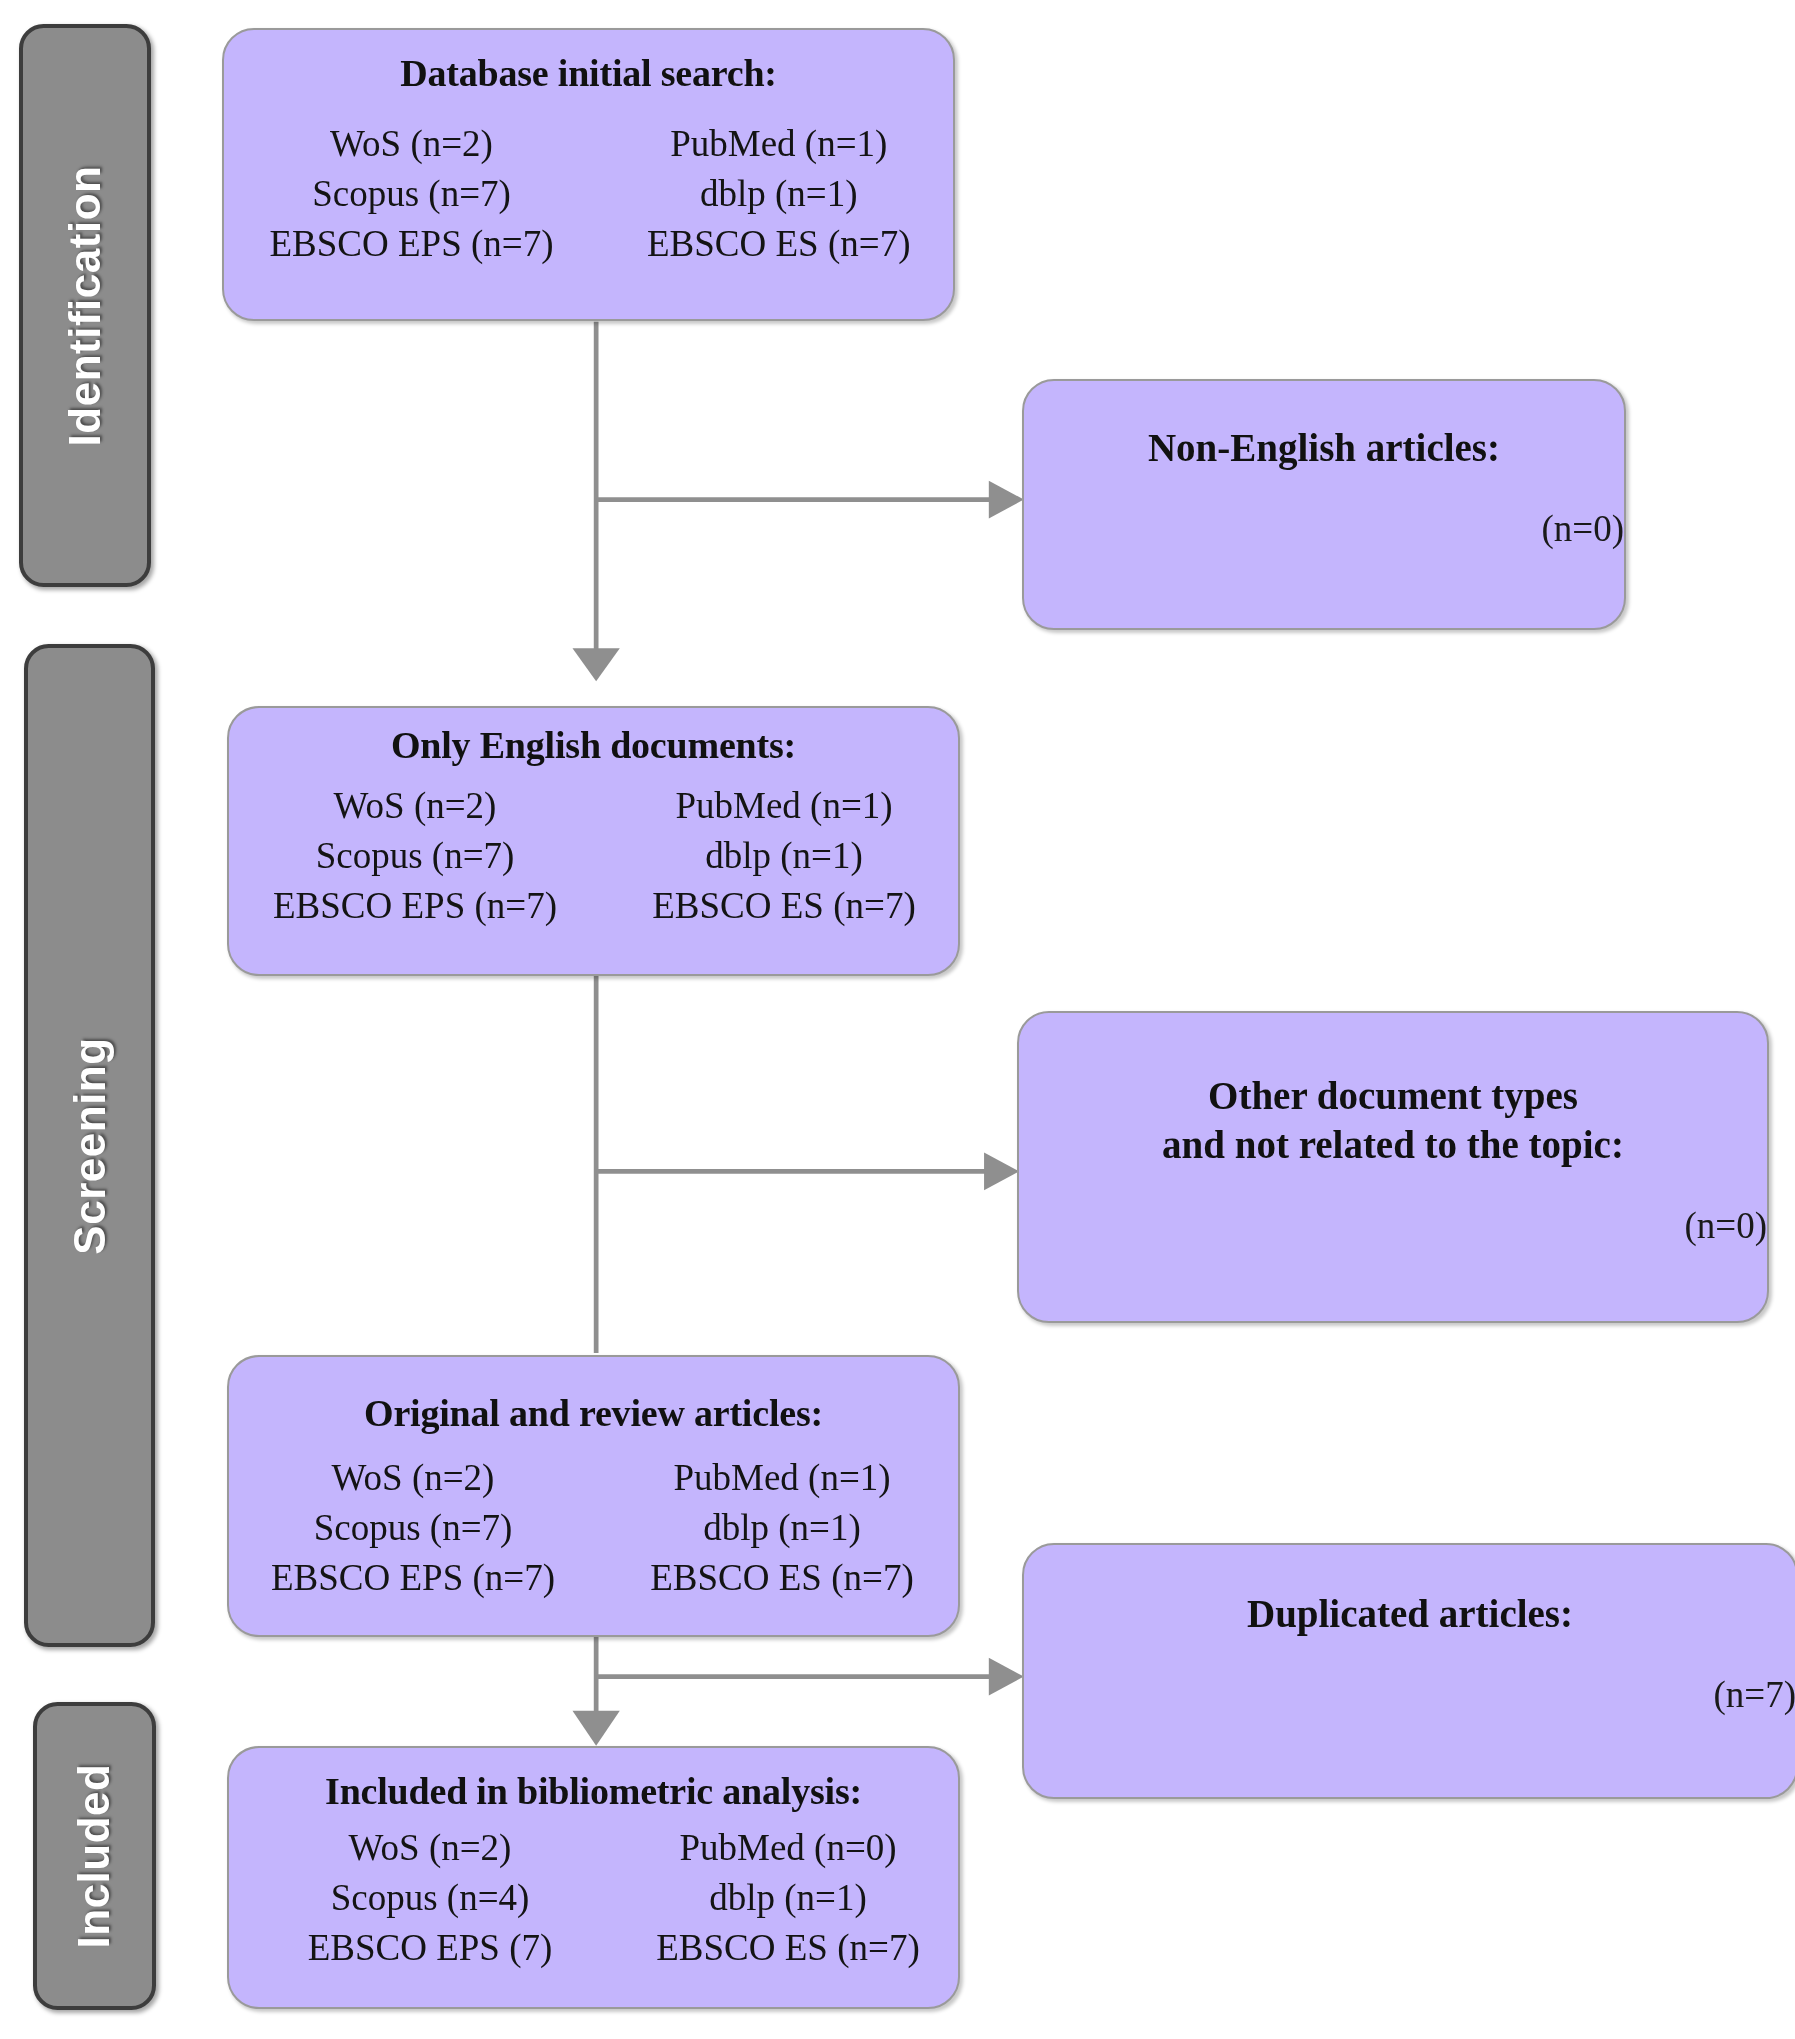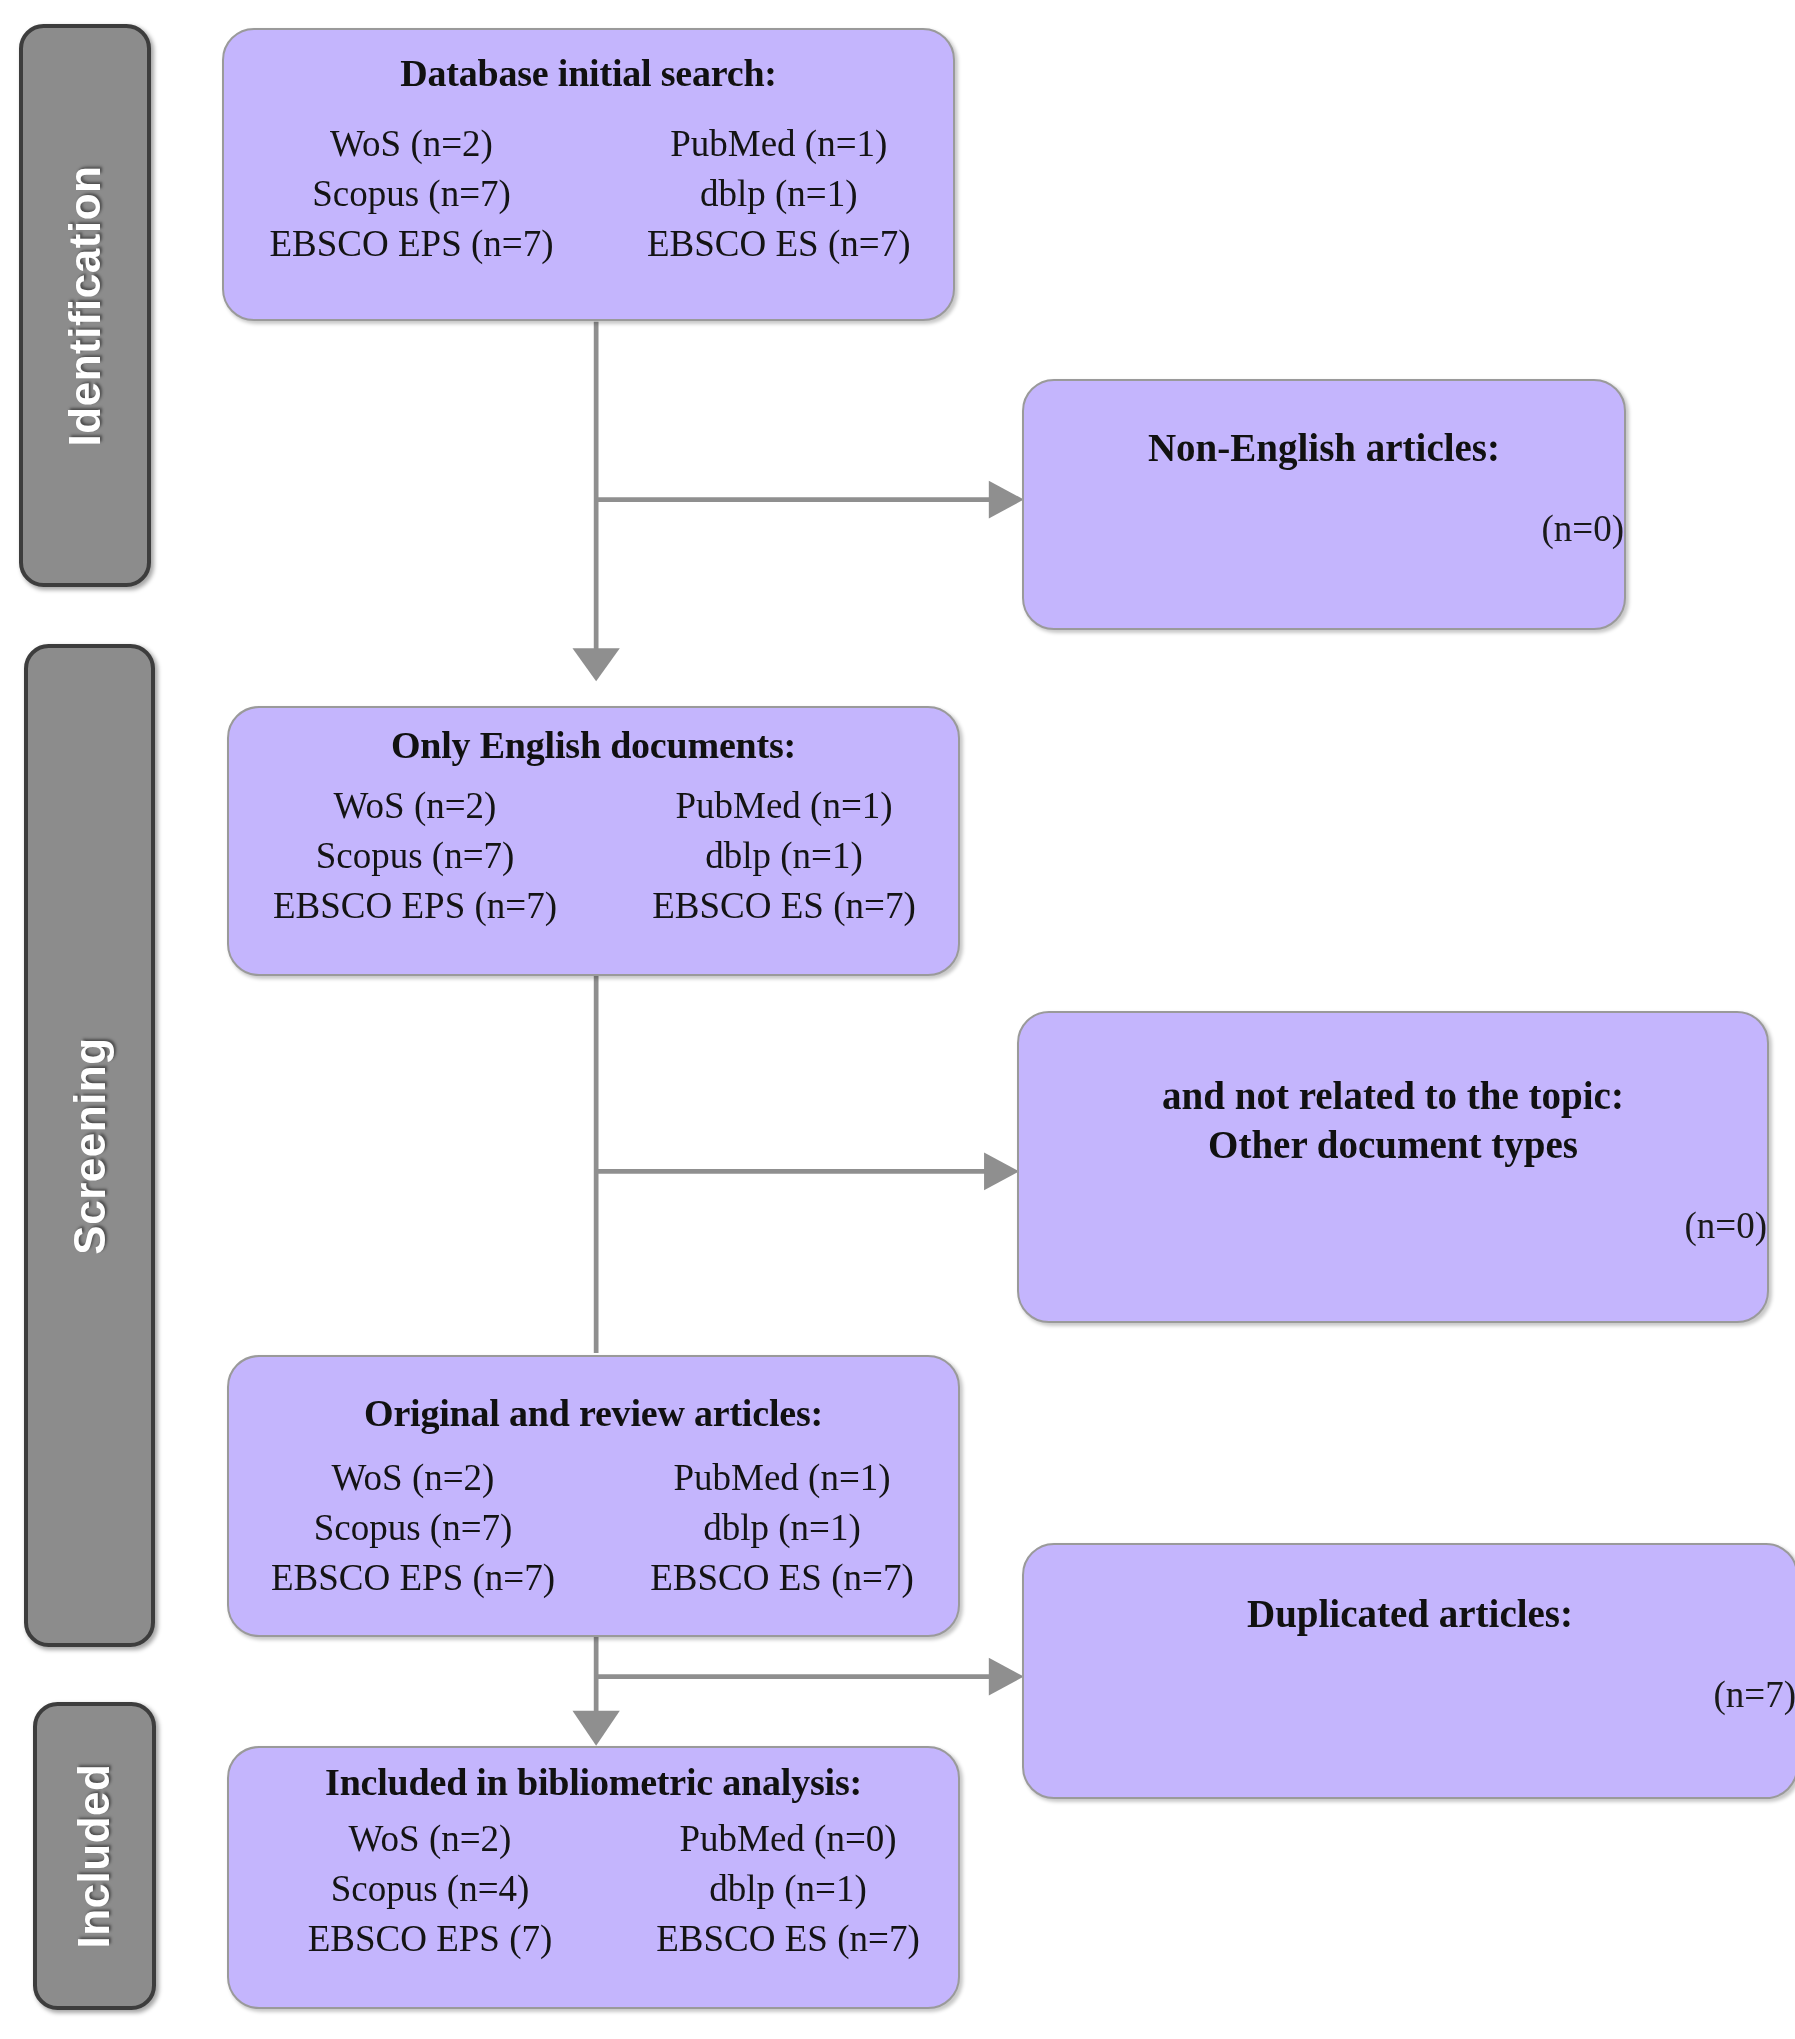--- a/index.html
+++ b/index.html
@@ -176,22 +176,22 @@
       <span>PubMed (n=1)</span>
       <span>Scopus (n=7)</span>
       <span>dblp (n=1)</span>
       <span>EBSCO EPS (n=7)</span>
       <span>EBSCO ES (n=7)</span>
     </div>
   </div>
 
   <div class="flow-box" style="left:1017px; top:1011px; width:752px; height:312px;">
     <div class="excl-inner" style="top:59px;">
+      <div class="excl-title">Other document types</div>
       <div class="excl-title">and not related to the topic:</div>
-      <div class="excl-title">Other document types</div>
       <div class="excl-count">(n=0)</div>
     </div>
   </div>
 
   <div class="flow-box" style="left:227px; top:1355px; width:733px; height:282px;">
     <div class="box-title" style="margin-top:34px;">Original and review articles:</div>
     <div class="src-grid" style="margin:19px 0 0 23px;">
       <span>WoS (n=2)</span>
       <span>PubMed (n=1)</span>
       <span>Scopus (n=7)</span>
@@ -202,21 +202,21 @@
   </div>
 
   <div class="flow-box" style="left:1022px; top:1543px; width:776px; height:256px;">
     <div class="excl-inner" style="top:45px;">
       <div class="excl-title">Duplicated articles:</div>
       <div class="excl-count">(n=7)</div>
     </div>
   </div>
 
   <div class="flow-box" style="left:227px; top:1746px; width:733px; height:263px;">
-    <div class="box-title" style="margin-top:12px;">Included in bibliometric analysis:</div>
+    <div class="box-title" style="margin-top:21px;">Included in bibliometric analysis:</div>
     <div class="src-grid" style="margin:11.4px 0 0 45px; grid-template-columns: 312px auto;">
       <span>WoS (n=2)</span>
       <span>PubMed (n=0)</span>
       <span>Scopus (n=4)</span>
       <span>dblp (n=1)</span>
       <span>EBSCO EPS (7)</span>
       <span>EBSCO ES (n=7)</span>
     </div>
   </div>
 

